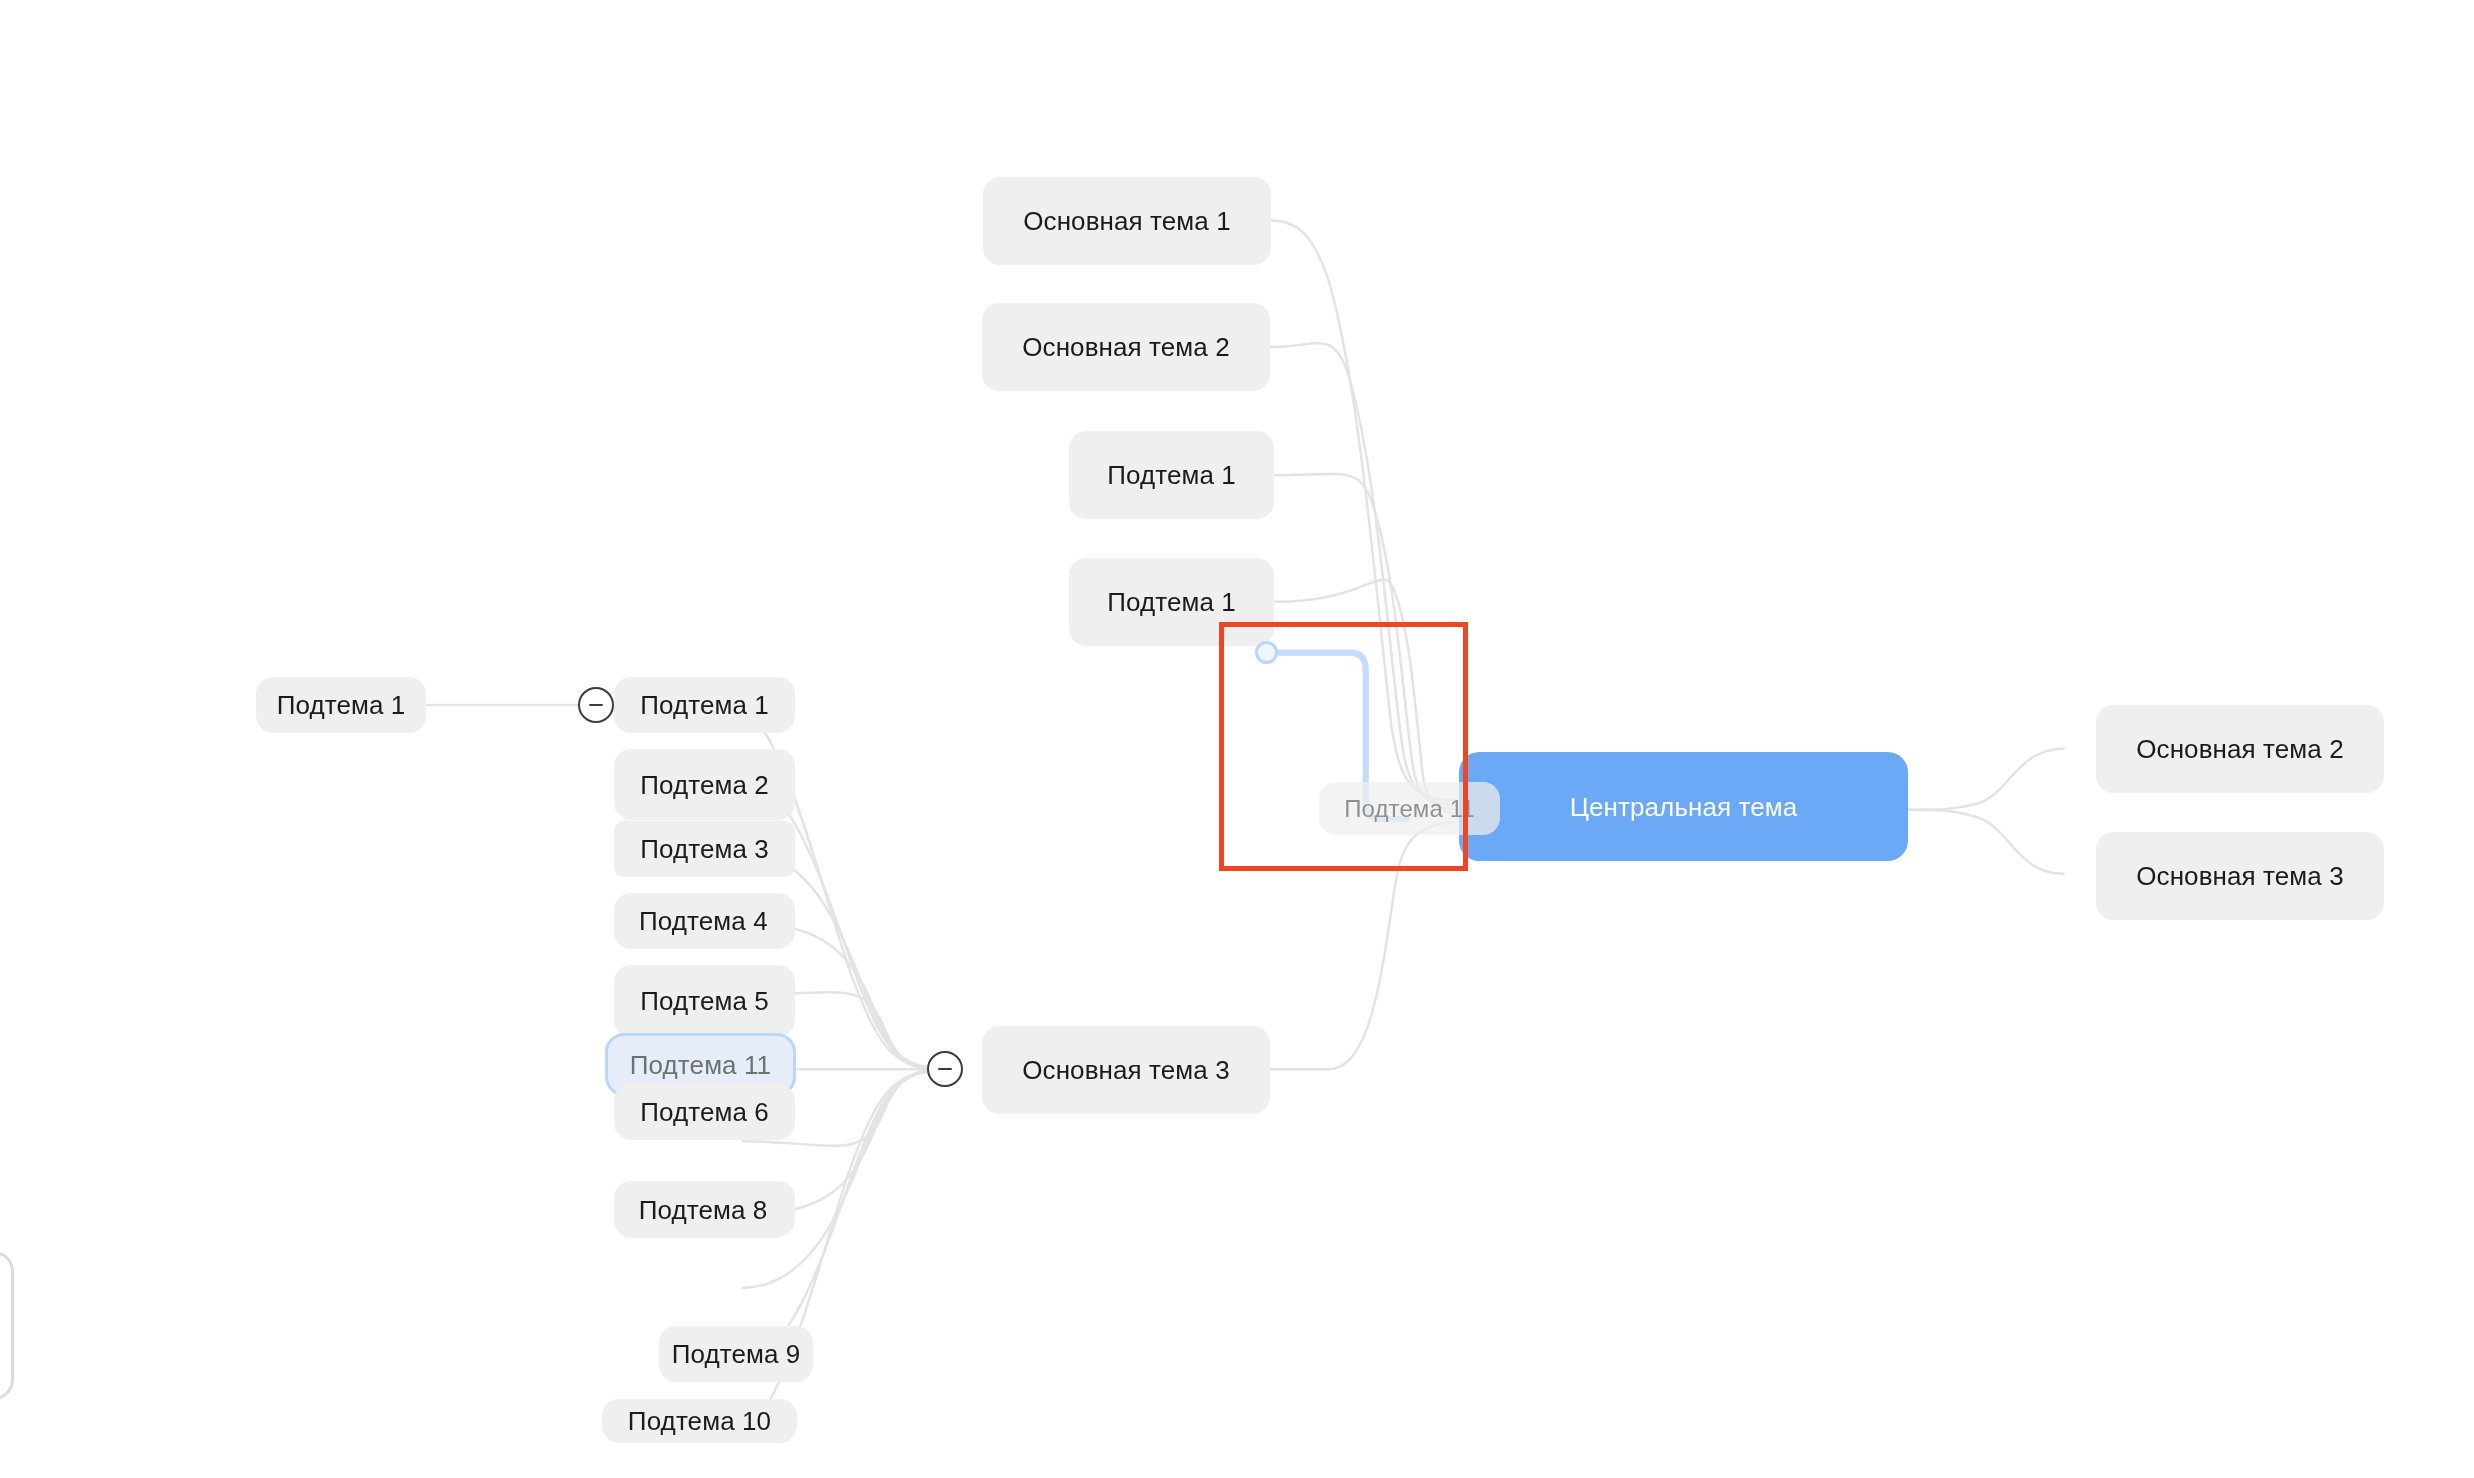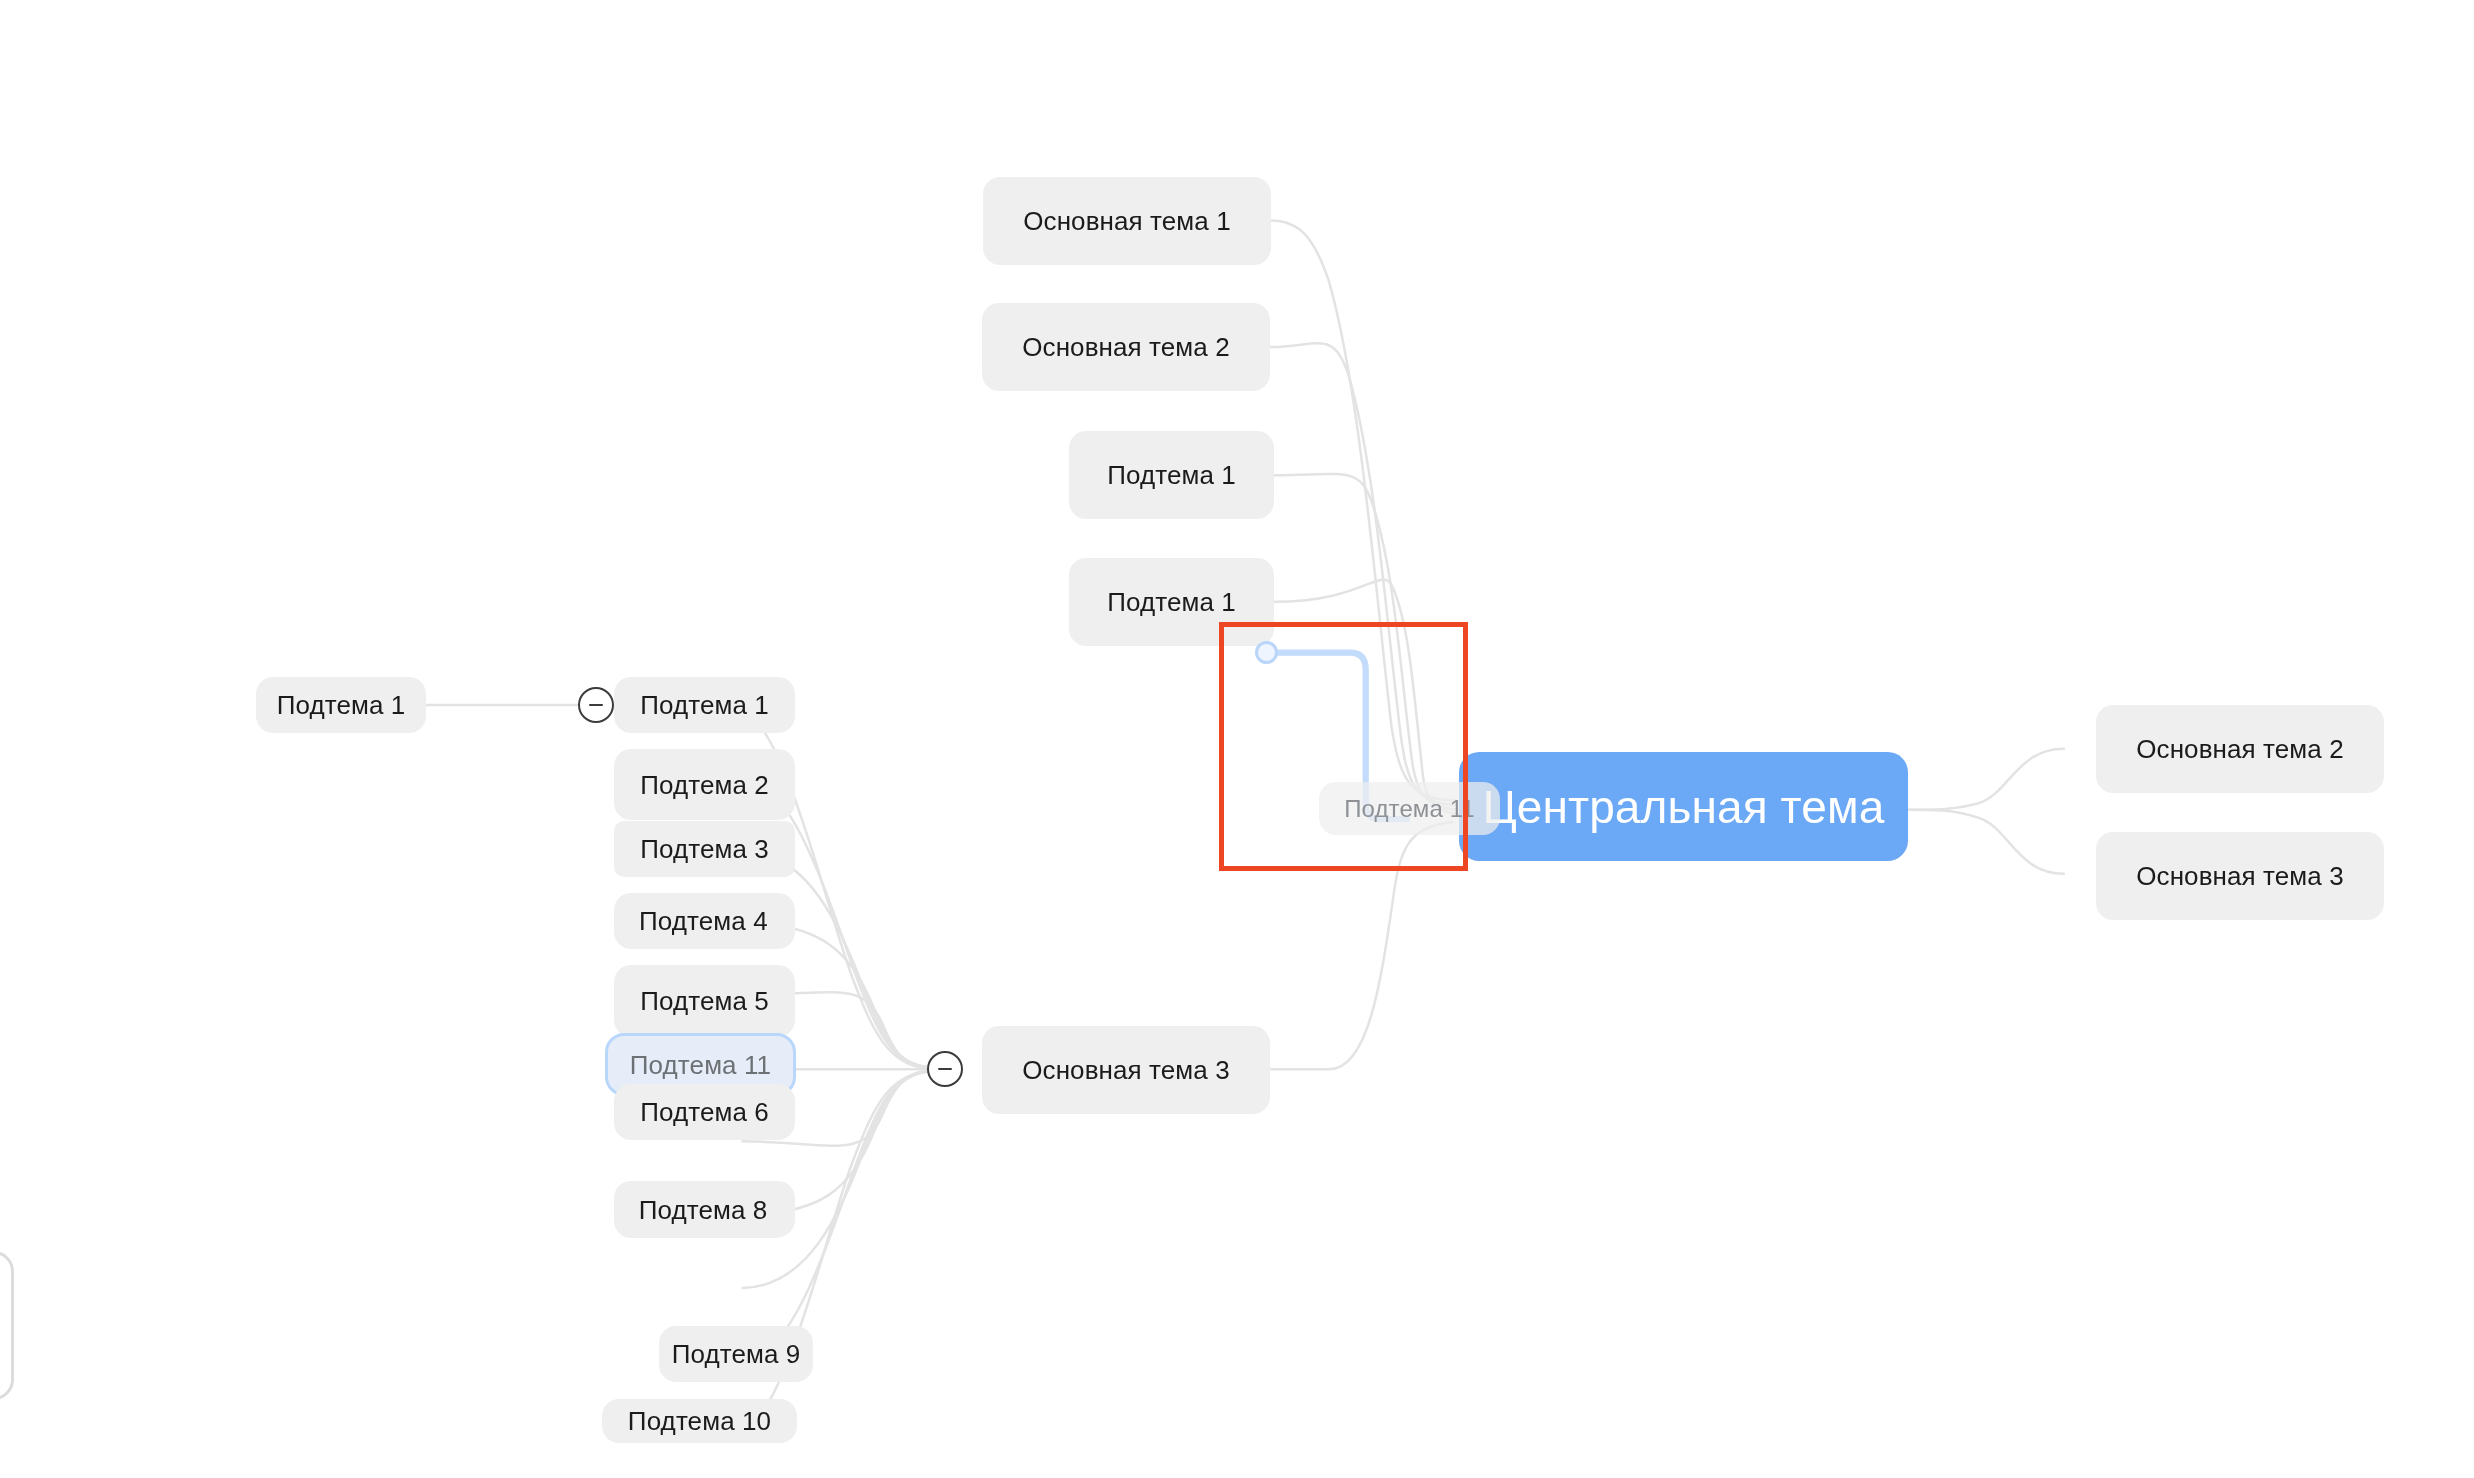--- a/index.html
+++ b/index.html
@@ -41,21 +41,21 @@
     line-height: 1;
     letter-spacing: 0.1px;
     white-space: nowrap;
     padding: 0 20.3px;
     user-select: none;
   }
   .node.central {
     background: #6ba8f5;
     color: #ffffff;
     border-radius: 20.3px;
-    font-size: 46px;
+    font-size: 26px;
     padding: 0 28px;
   }
   .node.selected {
     background: #e6edf8;
     color: #6d7176;
     border: 3.1px solid #b9d6fb;
     border-radius: 19px;
   }
   .node.ghost {
     background: rgba(239, 239, 239, 0.72);

